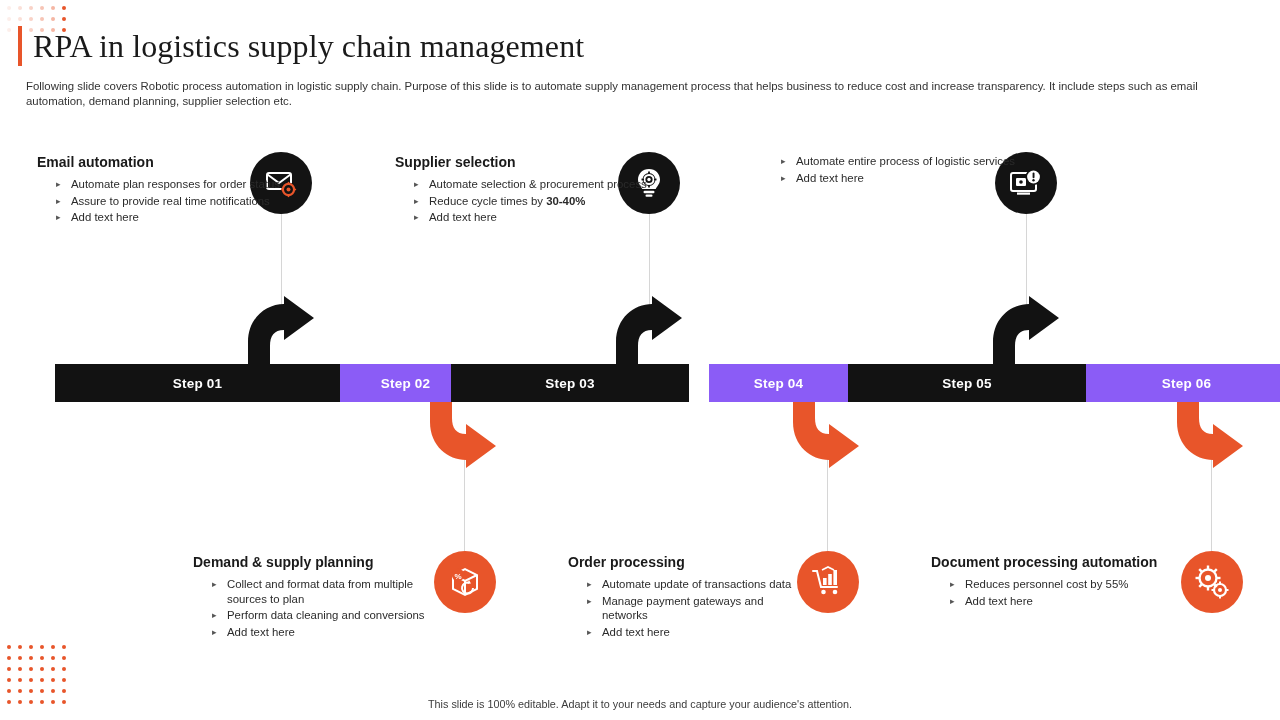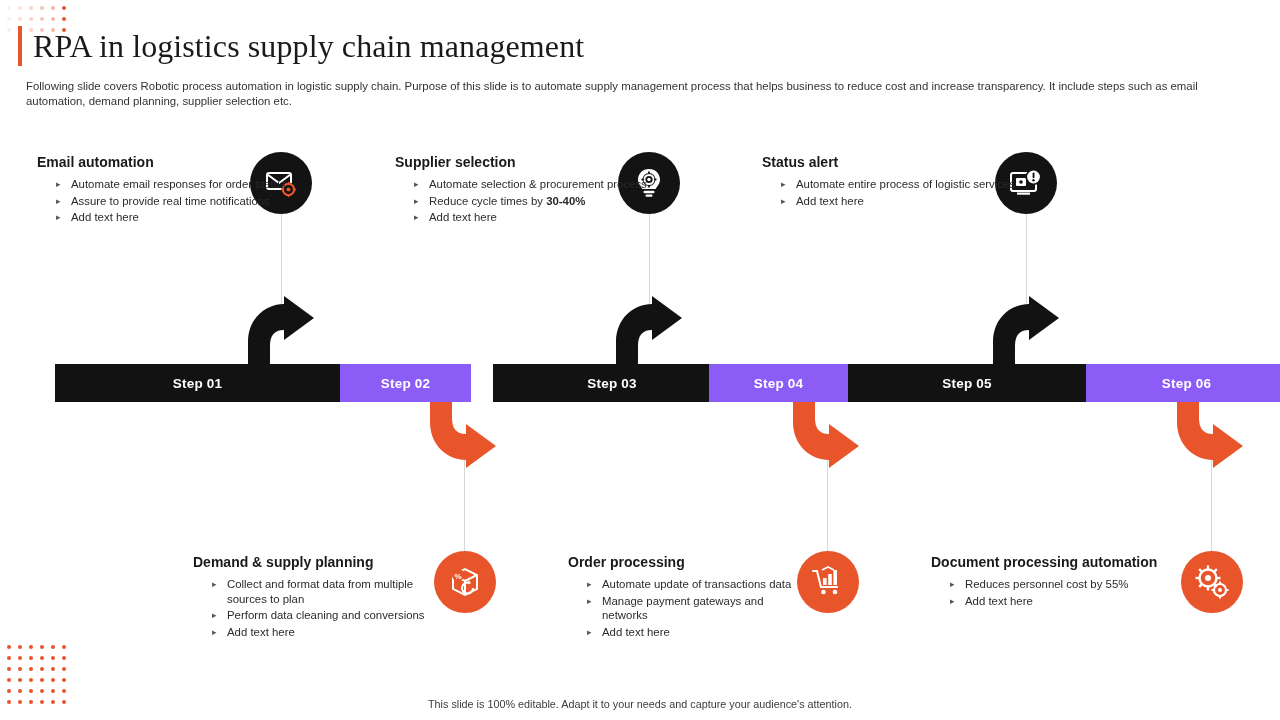--- a/index.html
+++ b/index.html
@@ -293,21 +293,21 @@
     <path d="M12 0 L12 50 C12 74 30 88 48 88 L48 96 L78 74 L48 52 L48 62 C38 62 34 56 34 46 L34 0 Z" fill="#e8552a"></path>
   </svg>
 
   <div class="band">
     <div class="band-seg seg-dark" style="left:0px;   width:285px;">
       <span>Step 01</span>
     </div>
     <div class="band-seg seg-orange" style="left:285px; width:131px;">
       <span>Step 02</span>
     </div>
-    <div class="band-seg seg-dark" style="left:438px; width:238px;">
+    <div class="band-seg seg-dark" style="left:396px; width:238px;">
       <span>Step 03</span>
     </div>
     <div class="band-seg seg-orange" style="left:654px; width:139px;">
       <span>Step 04</span>
     </div>
     <div class="band-seg seg-dark" style="left:793px; width:238px;">
       <span>Step 05</span>
     </div>
     <div class="band-seg seg-orange" style="left:1031px; width:201px;">
       <span>Step 06</span>
@@ -405,37 +405,36 @@
         <line x1="27" y1="33" x2="27" y2="35.5"></line>
         <line x1="18.5" y1="27" x2="21" y2="27"></line>
         <line x1="33" y1="27" x2="35.5" y2="27"></line>
       </g>
     </svg>
   </div>
 
   <div class="block" style="left:37px; top:154px;">
     <h3>Email automation</h3>
     <ul class="list-indent">
-      <li>Automate email responses for order status</li>
+      <li>Automate plan responses for order status</li>
       <li>Assure to provide real time notifications</li>
       <li>Add text here</li>
     </ul>
   </div>
 
   <div class="block" style="left:395px; top:154px;">
     <h3>Supplier selection</h3>
     <ul class="list-indent">
       <li>Automate selection &amp; procurement process</li>
       <li>Reduce cycle times by <b>30-40%</b></li>
       <li>Add text here</li>
     </ul>
   </div>
 
   <div class="block" style="left:762px; top:154px;">
-    <h3>Status alert</h3>
     <ul class="list-indent">
       <li>Automate entire process of logistic services</li>
       <li>Add text here</li>
     </ul>
   </div>
 
   <div class="block" style="left:193px; top:554px; width:250px;">
     <h3>Demand &amp; supply planning</h3>
     <ul class="list-indent">
       <li>Collect and format data from multiple sources to plan</li>

